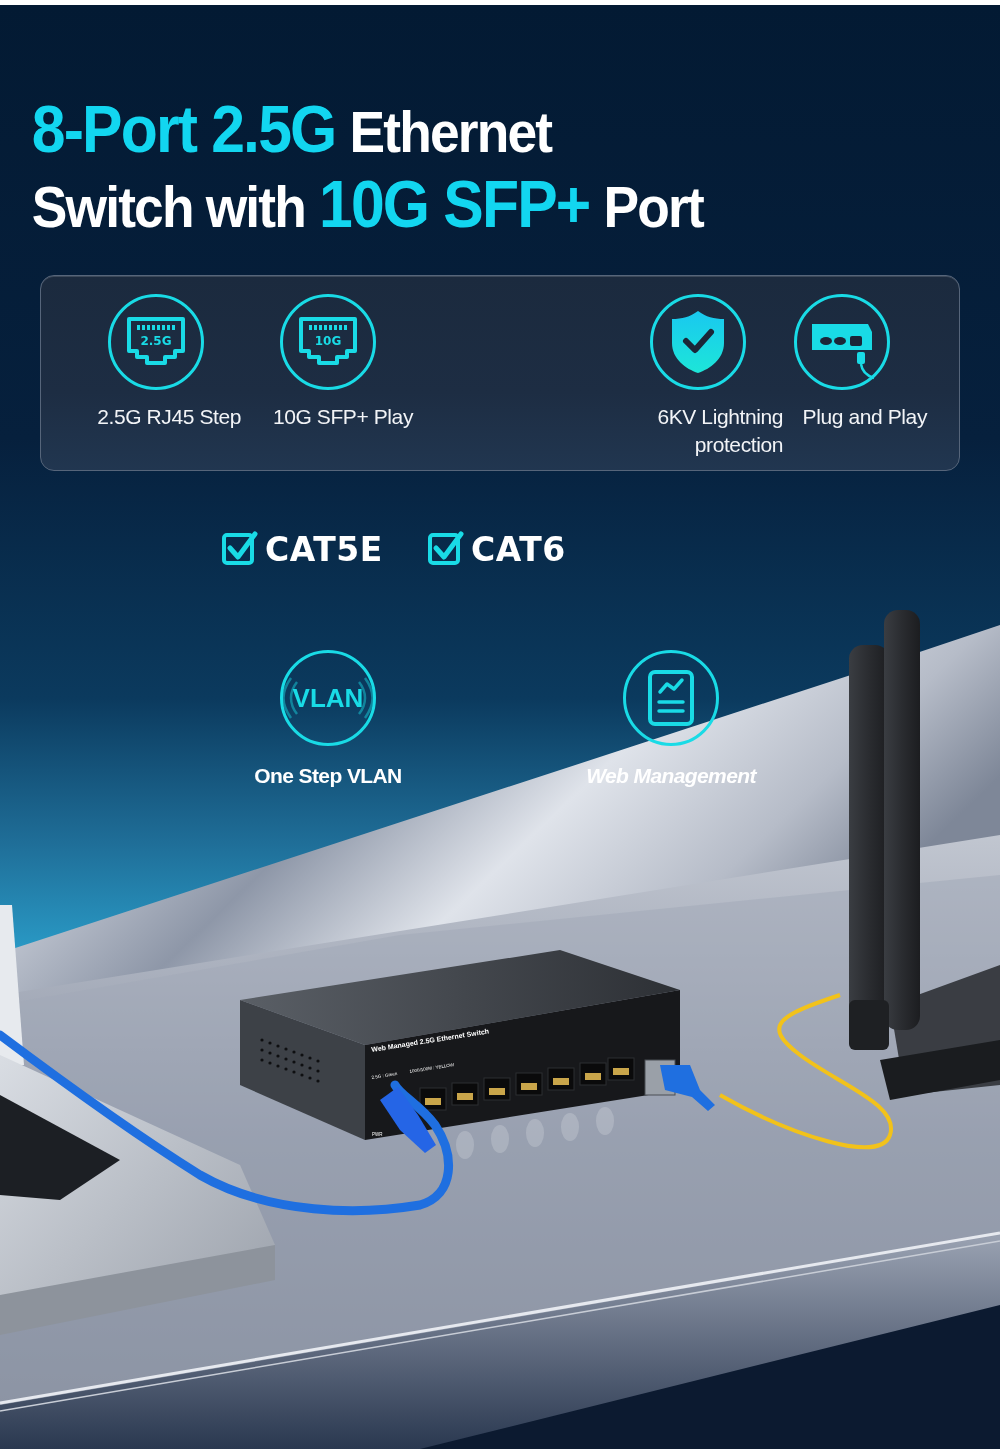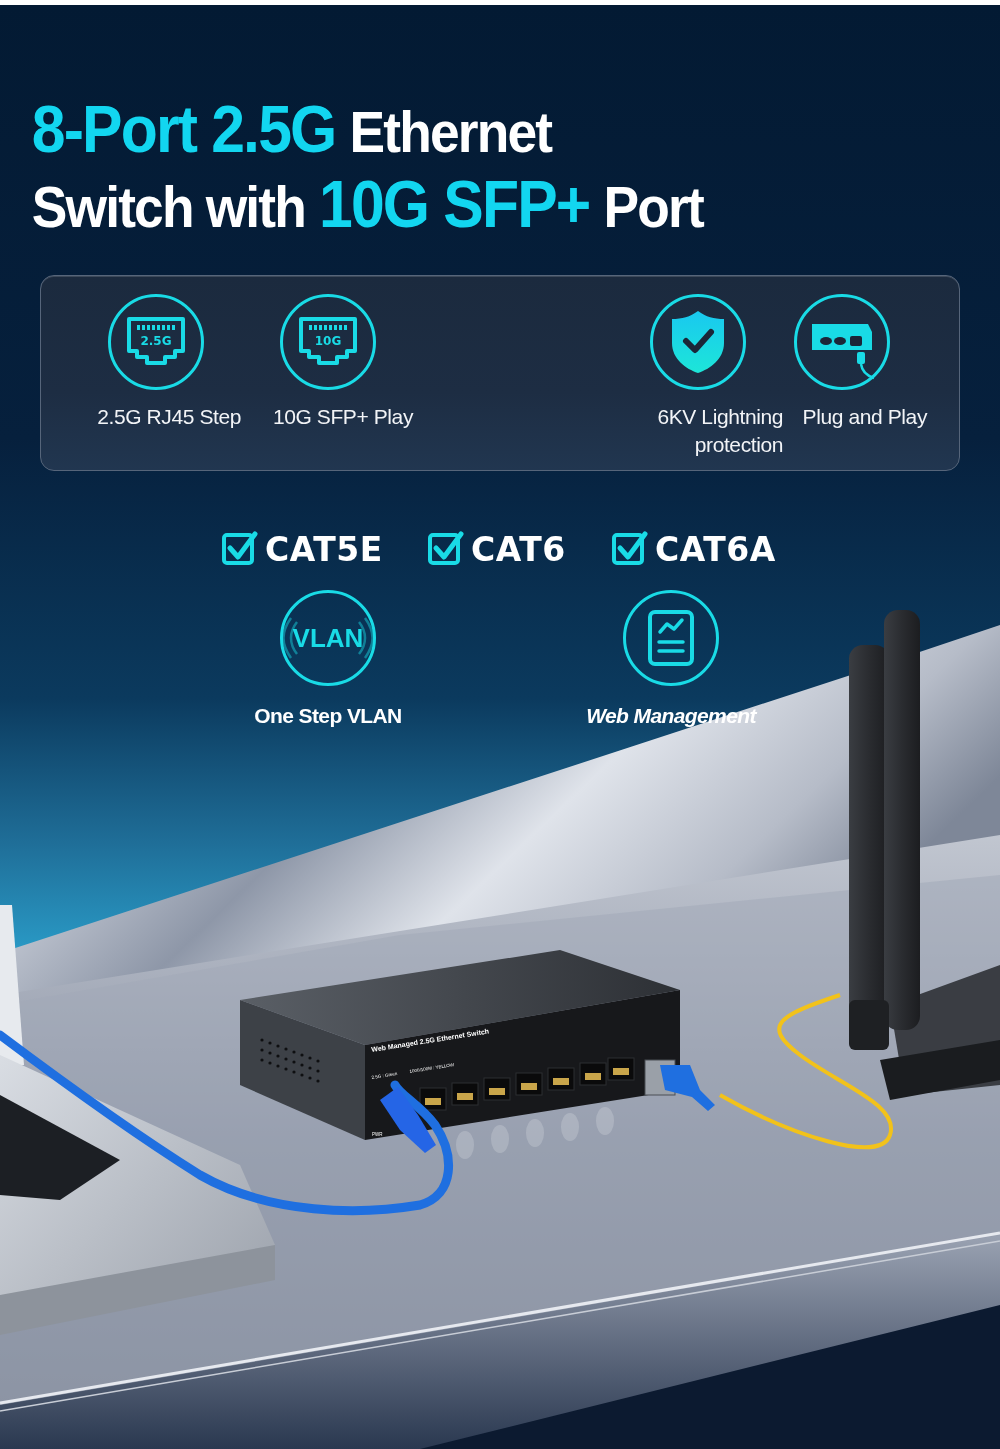--- a/index.html
+++ b/index.html
@@ -55,21 +55,21 @@
   }
   .cat {
     position: absolute; top: 0; display: flex; height: 44px;
   }
   .cat .cat-label {
     color: #ffffff; font-weight: 700; font-size: 33px; letter-spacing: 0.5px;
     font-family: "DejaVu Sans", sans-serif; margin-left: 6px;
   }
 
   
-  .lower-feature { position: absolute; top: 585px; width: 240px; text-align: center; }
+  .lower-feature { position: absolute; top: 645px; width: 240px; text-align: center; }
   .lower-feature .icon-ring {
     width: 96px; height: 96px; margin: 0 auto; border-radius: 50%;
     border: 3px solid #19dbe6; display: flex; align-items: center; justify-content: center;
   }
   .lower-feature .label { margin-top: 18px; color: #ffffff; font-size: 21px; font-weight: 700; letter-spacing: -0.6px; }
 
   
   .switch-text {
     position: absolute; color: #ffffff; font-family: "Liberation Sans", sans-serif;
     transform-origin: left bottom; white-space: nowrap;
@@ -321,27 +321,20 @@
       </svg>
       <span class="cat-label">CAT5E</span>
     </div>
     <div class="cat" style="left:427px;">
       <svg width="38" height="38" viewBox="0 0 38 38">
         <rect x="3" y="5" width="28" height="28" rx="3" fill="none" stroke="#19dbe6" stroke-width="4"></rect>
         <path d="M9,18 L17,27 L34,4" fill="none" stroke="#19dbe6" stroke-width="5" stroke-linecap="round" stroke-linejoin="round"></path>
       </svg>
       <span class="cat-label">CAT6</span>
     </div>
-    <div class="cat" style="left:611px;">
-      <svg width="38" height="38" viewBox="0 0 38 38">
-        <rect x="3" y="5" width="28" height="28" rx="3" fill="none" stroke="#19dbe6" stroke-width="4"></rect>
-        <path d="M9,18 L17,27 L34,4" fill="none" stroke="#19dbe6" stroke-width="5" stroke-linecap="round" stroke-linejoin="round"></path>
-      </svg>
-      <span class="cat-label">CAT6A</span>
-    </div>
   </div>
 
   <div class="lower-feature" style="left:208px;">
     <div class="icon-ring">
       <svg width="90" height="60" viewBox="0 0 90 60">
         <g fill="none" stroke="#19dbe6" stroke-width="2.5" opacity="0.45">
           <path d="M14,14 C6,24 6,36 14,46"></path>
             <path d="M8,10 C-2,24 -2,36 8,50"></path>
           <path d="M76,14 C84,24 84,36 76,46"></path>
             <path d="M82,10 C92,24 92,36 82,50"></path>

